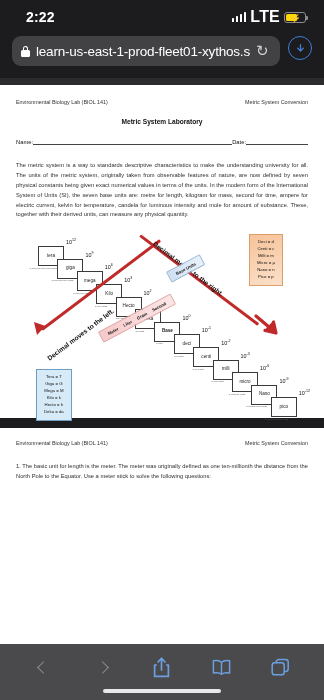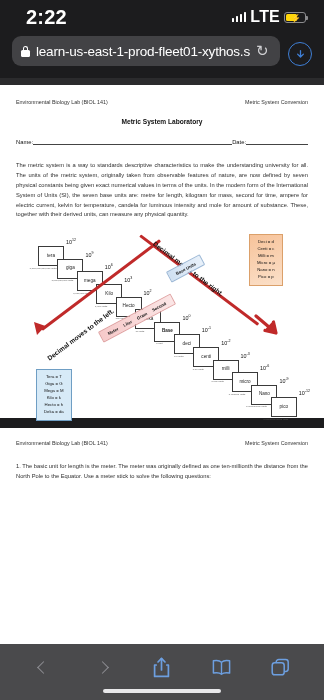--- a/index.html
+++ b/index.html
@@ -9,37 +9,37 @@
     background: #1c1c1e; overflow: hidden;
   }
   #screen { position: relative; width: 324px; height: 700px; background: #2b2b2d; }
 
   
   .statusbar {
     height: 34px; background: #1c1c1e; color: #fff;
     display: flex; align-items: center; justify-content: space-between;
     padding: 0 18px 0 26px;
   }
-  .status-time { font-size: 20px; font-weight: bold; letter-spacing: .2px; }
+  .status-time { font-size: 14px; font-weight: bold; letter-spacing: .2px; }
   .status-right { display: flex; align-items: center; gap: 4px; }
   .sig { display: flex; align-items: flex-end; gap: 1.5px; height: 10px; }
   .sig i { width: 2.5px; background: #fff; border-radius: .6px; display: block; }
   .sig i:nth-child(1){height:4px}.sig i:nth-child(2){height:6px}
   .sig i:nth-child(3){height:8px}.sig i:nth-child(4){height:10px}
   .lte { font-size: 16px; font-weight: bold; letter-spacing: .2px; }
   .batt { position: relative; width: 22px; height: 11px; border: 1.2px solid #8b8b8e;
           border-radius: 3px; display:flex; align-items:center; padding:1px; }
   .batt::after { content:''; position:absolute; right:-3.2px; top:3px; width:1.8px;
                  height:4px; background:#8b8b8e; border-radius:0 1px 1px 0; }
   .batt .fill { width: 11px; height: 100%; background: #ffd60a; border-radius: 1.5px; }
   .bolt { position:absolute; left:6.5px; top:1px; font-size:8px; color:#1c1c1e; line-height:9px; }
 
   
   .urlbar-wrap { background: #1c1c1e; padding: 2px 12px 12px; display:flex;
-                 align-items:flex-end; gap: 8px; }
+                 align-items:flex-start; gap: 8px; }
   .urlfield { flex:1; height: 30px; background: #424245; border-radius: 9px;
               display:flex; align-items:center; padding: 0 9px; gap: 6px; overflow:hidden; }
   .lock { width:9px; height:11px; position:relative; flex:none; }
   .lock .body { position:absolute; bottom:0; width:9px; height:7px; background:#fff; border-radius:1.5px; }
   .lock .shk { position:absolute; top:0; left:2px; width:5px; height:5px;
                border:1.4px solid #fff; border-bottom:none; border-radius:3px 3px 0 0; }
   .urltext { color:#fff; font-size:13.5px; white-space:nowrap; letter-spacing:-.2px; }
   .reload { color:#cfcfd2; font-size:15px; flex:none; }
   .dl-btn { width:24px; height:24px; border-radius:50%; border:1.4px solid #3f7fd6;
             display:flex; align-items:center; justify-content:center; flex:none; }

